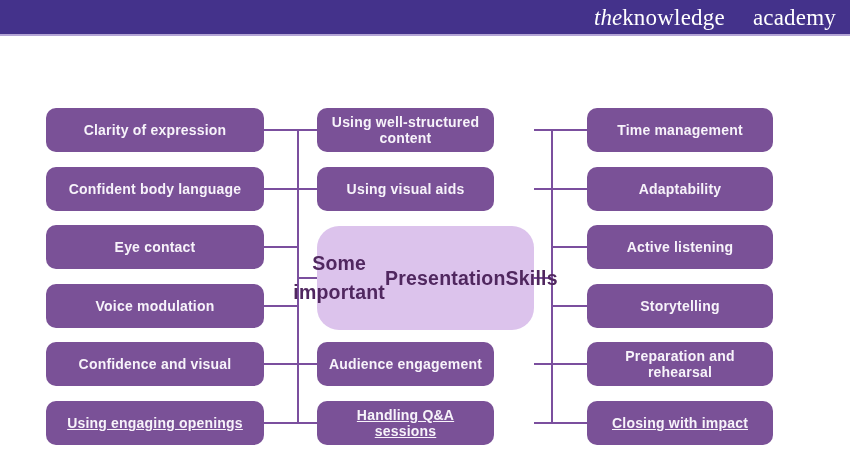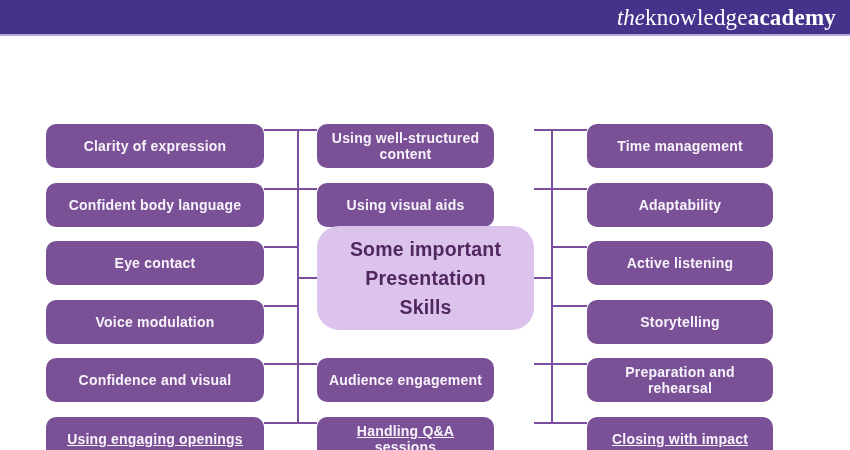--- a/index.html
+++ b/index.html
@@ -23,21 +23,21 @@
   }
   .logo {
     font-family: "Liberation Serif", "DejaVu Serif", serif;
     color: #ffffff;
     font-size: 23px;
     line-height: 1;
     white-space: nowrap;
   }
   .logo .the { font-style: italic; font-weight: 400; }
   .logo .knowledge { font-weight: 400; letter-spacing: 0.2px; }
-  .logo .academy { font-weight: 700; letter-spacing: 0.2px; }
+  .logo .academy { font-weight: 400; letter-spacing: 0.2px; margin-left: 28px; }
 
   
   .diagram {
     position: relative;
     width: 850px;
     height: 412px;
   }
 
   .node {
     position: absolute;
@@ -46,21 +46,20 @@
     color: #F7F3FA;
     border-radius: 10px;
     display: flex;
     align-items: center;
     justify-content: center;
     text-align: center;
     font-size: 14px;
     font-weight: 600;
     letter-spacing: 0.2px;
     padding: 12px 8px;
-    margin-top: 16px;
   }
 
   .col-left  { left: 46px;  width: 218px; }
   .col-mid   { left: 317px; width: 177px; }
   .col-right { left: 587px; width: 186px; }
 
   .r1 { top: 72px; }
   .r2 { top: 131px; }
   .r3 { top: 189px; }
   .r4 { top: 248px; }
@@ -70,21 +69,21 @@
   .center-node {
     position: absolute;
     left: 317px;
     top: 190px;
     width: 217px;
     height: 104px;
     background: #DCC3EC;
     color: #50275F;
     border-radius: 22px;
     display: flex;
-    flex-direction: column;
+    flex-direction: row;
     align-items: center;
     justify-content: center;
     text-align: center;
     font-size: 19.5px;
     font-weight: 700;
     line-height: 29px;
     letter-spacing: 0.2px;
   }
 
   

